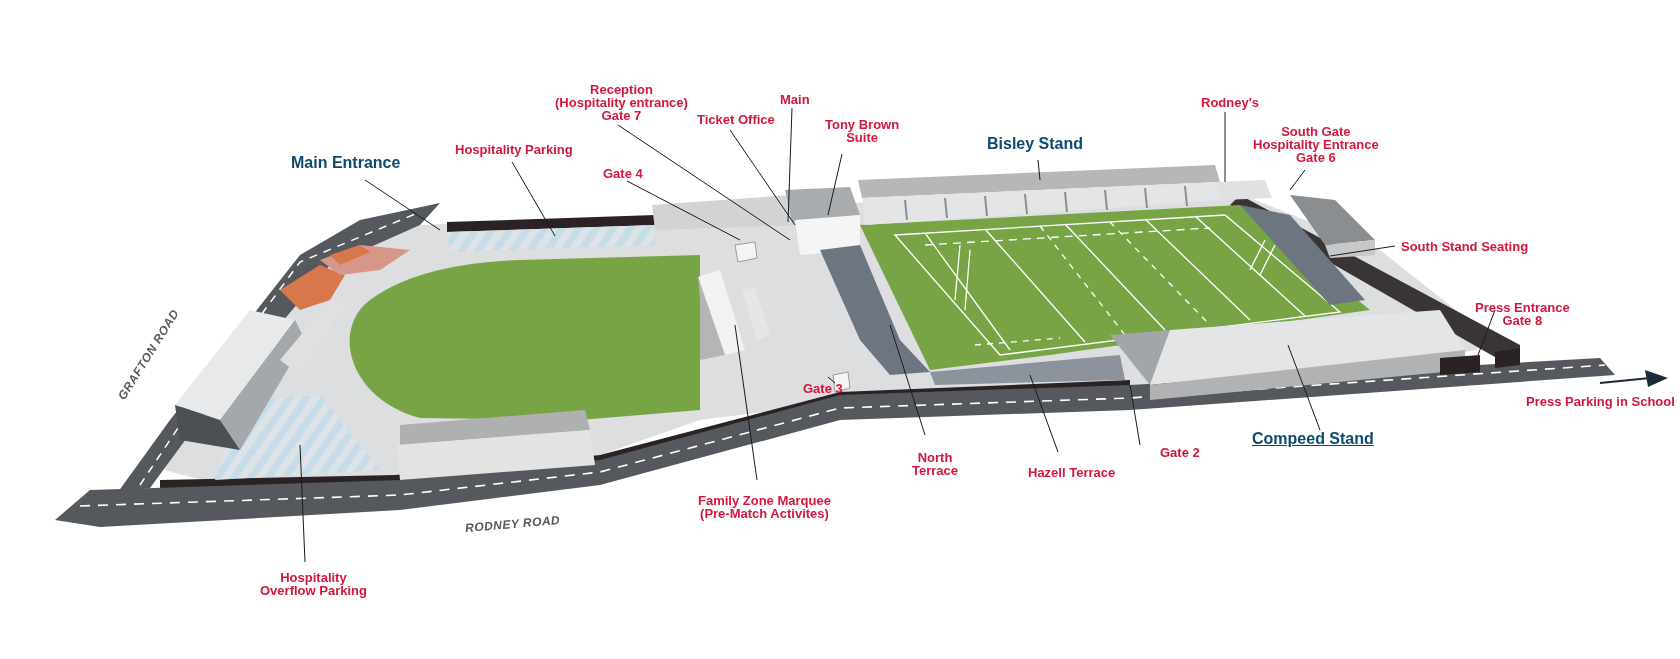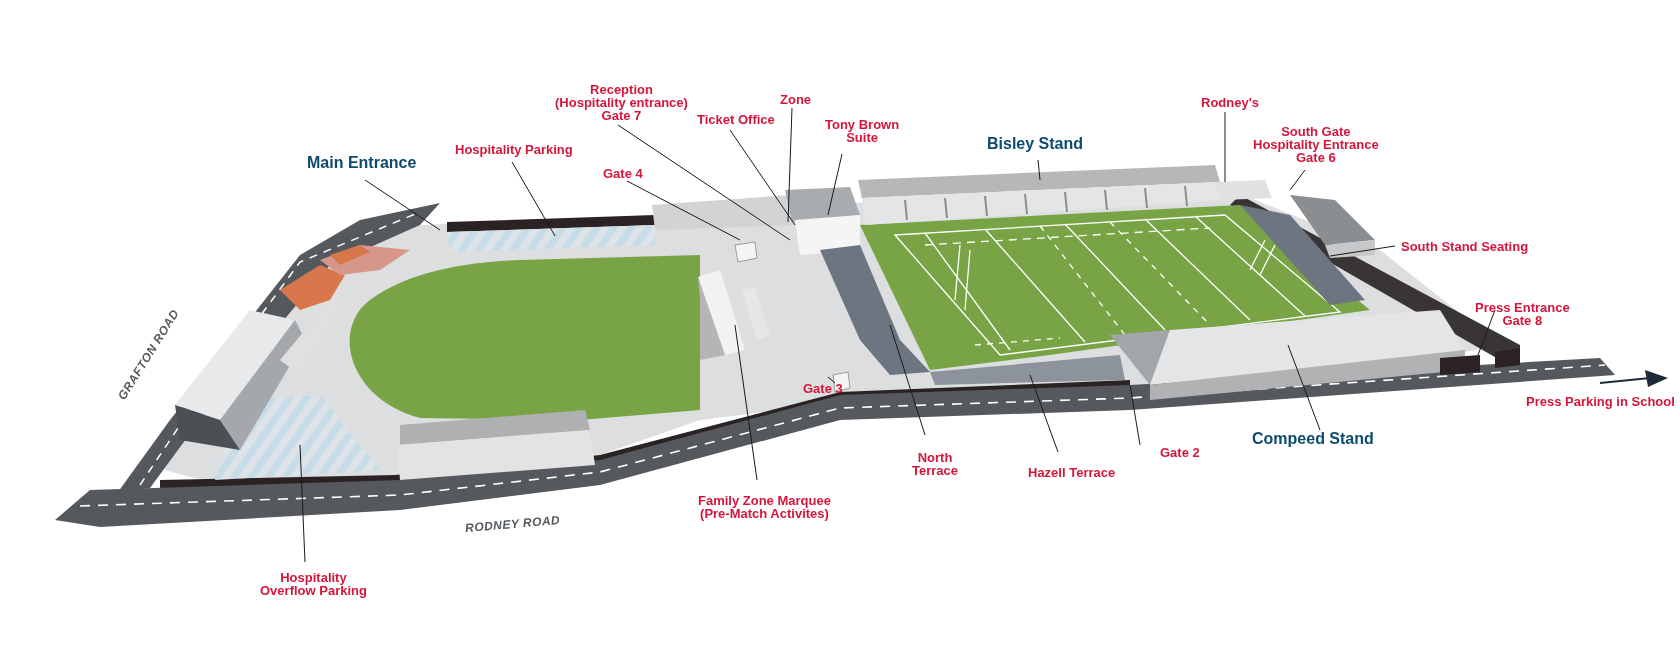--- a/index.html
+++ b/index.html
@@ -126,35 +126,35 @@
     <path d="M835 383 L828 377"></path>
     <path d="M890 325 L925 435"></path>
     <path d="M1030 375 L1058 452"></path>
     <path d="M1130 385 L1140 445"></path>
     <path d="M1288 345 L1320 430"></path>
     <path d="M735 325 L757 480"></path>
     <path d="M300 445 L305 562"></path>
   </g>
 </svg>
 
-<div class="lbl-big" style="left:307px;top:154px;">Main Entrance</div>
+<div class="lbl-big" style="left:291px;top:154px;">Main Entrance</div>
 <div class="lbl-big" style="left:987px;top:135px;">Bisley Stand</div>
-<div class="lbl-big" style="left:1252px;top:430px;">Compeed Stand</div>
+<div class="lbl-big" style="left:1252px;top:430px;text-decoration:underline;">Compeed Stand</div>
 
 <div class="lbl" style="left:455px;top:143px;">Hospitality Parking</div>
 
 <div class="lbl" style="left:555px;top:83px;">
   <span>Reception</span>
   <span>(Hospitality entrance)</span>
   <span>Gate 7</span>
 </div>
 
 <div class="lbl" style="left:603px;top:167px;">Gate 4</div>
 <div class="lbl" style="left:697px;top:113px;">Ticket Office</div>
-<div class="lbl" style="left:780px;top:93px;">Zone</div>
+<div class="lbl" style="left:780px;top:93px;">Main</div>
 
 <div class="lbl" style="left:825px;top:118px;">
   <span>Tony Brown</span>
   <span>Suite</span>
 </div>
 
 <div class="lbl" style="left:1201px;top:96px;">Rodney's</div>
 
 <div class="lbl" style="left:1253px;top:125px;">
   <span>South Gate</span>

